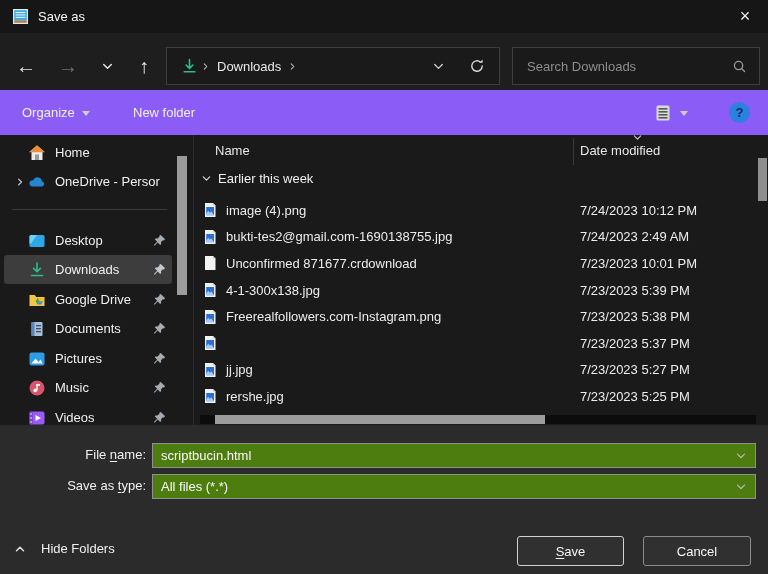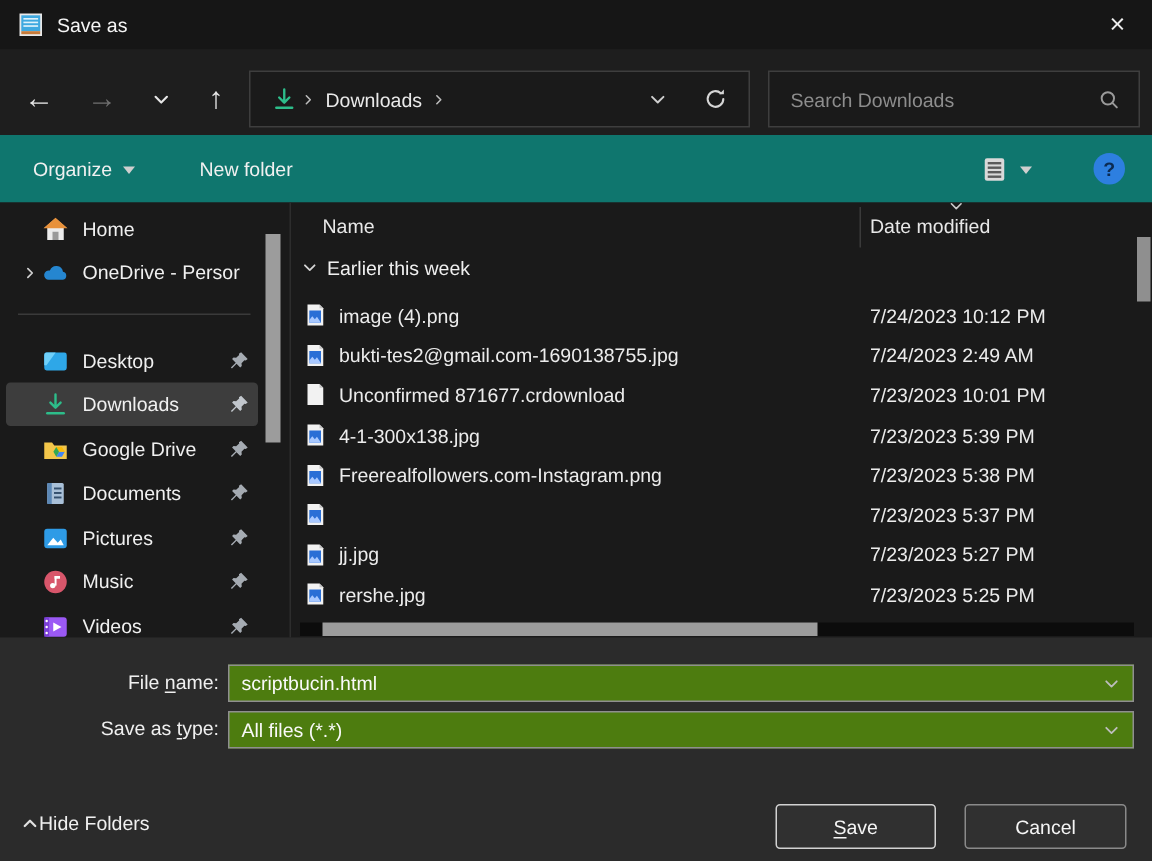--- a/index.html
+++ b/index.html
@@ -33,21 +33,21 @@
   .addressbar .crumb { color:#eaeaea; margin:0 4px; }
   .crumb-sep { color:#bdbdbd; margin:0 3px; }
   .addr-chevron { color:#cfcfcf; margin-left:auto; }
   .refresh-btn { margin-left:24px; margin-right:4px; color:#d6d6d6; }
   .searchbox { position:absolute; left:512px; top:14px; width:248px; height:38px;
                border:1px solid #3e3e3e; background:#1a1a1a;
                display:flex; align-items:center; padding:0 12px 0 14px; }
   .search-placeholder { color:#8d8d8d; flex:1; }
 
   
-  .toolbar { position:absolute; top:90px; left:0; right:0; height:45px; background:#0f766e; }
+  .toolbar { position:absolute; top:90px; left:0; right:0; height:45px; background:#8b5cf6; }
   .tool-item { position:absolute; top:0; height:45px; display:flex; align-items:center;
                color:#f0f0f0; gap:7px; }
   .caret-down { width:0; height:0; border-left:4px solid transparent; border-right:4px solid transparent;
                 border-top:5px solid #cfcfcf; margin-top:2px; }
   .help-circle { width:21px; height:21px; border-radius:50%; background:#2d7fe0; color:#0b2b52;
                  display:flex; align-items:center; justify-content:center;
                  font-weight:bold; font-size:13px; }
 
   
   .main { position:absolute; top:135px; left:0; right:0; height:290px; background:#1a1a1a; }
@@ -85,21 +85,21 @@
   
   .bottompanel { position:absolute; top:425px; left:0; right:0; height:149px; background:#2b2b2b; }
   .form-label { position:absolute; left:0; width:146px; text-align:right; color:#f0f0f0; }
   .combo { position:absolute; left:152px; width:604px; height:25px; background:#4d7c0f;
            border:1px solid #8f8f8f; display:flex; align-items:center;
            padding:0 26px 0 8px; color:#fafafa; }
   .combo .chev { position:absolute; right:8px; color:#bdbdbd; }
   .mn { text-decoration:underline; text-underline-offset:2px; }
 
   .hide-folders { position:absolute; left:14px; top:116px; display:flex; align-items:center;
-                  gap:0; color:#f0f0f0; }
+                  gap:15px; color:#f0f0f0; }
   .enc-label { position:absolute; left:243px; top:121px; color:#f0f0f0;margin-top:38px; }
   .enc-combo { position:absolute; left:315px; top:114px; width:178px; height:27px;
                background:#262626; border:1px solid #8f8f8f; display:flex; align-items:flex-end;
                padding:0 24px 0 9px; color:#fafafa;margin-top:40px; }
   .btn { position:absolute; top:111px; height:30px; border-radius:3px; background:#303030;
          display:flex; align-items:center; justify-content:center; color:#f5f5f5; }
   .btn-save   { left:517px; width:107px; border:1px solid #d2d2d2; }
   .btn-cancel { left:643px; width:108px;  border:1px solid #8a8a8a; }
 </style>
 </head>

